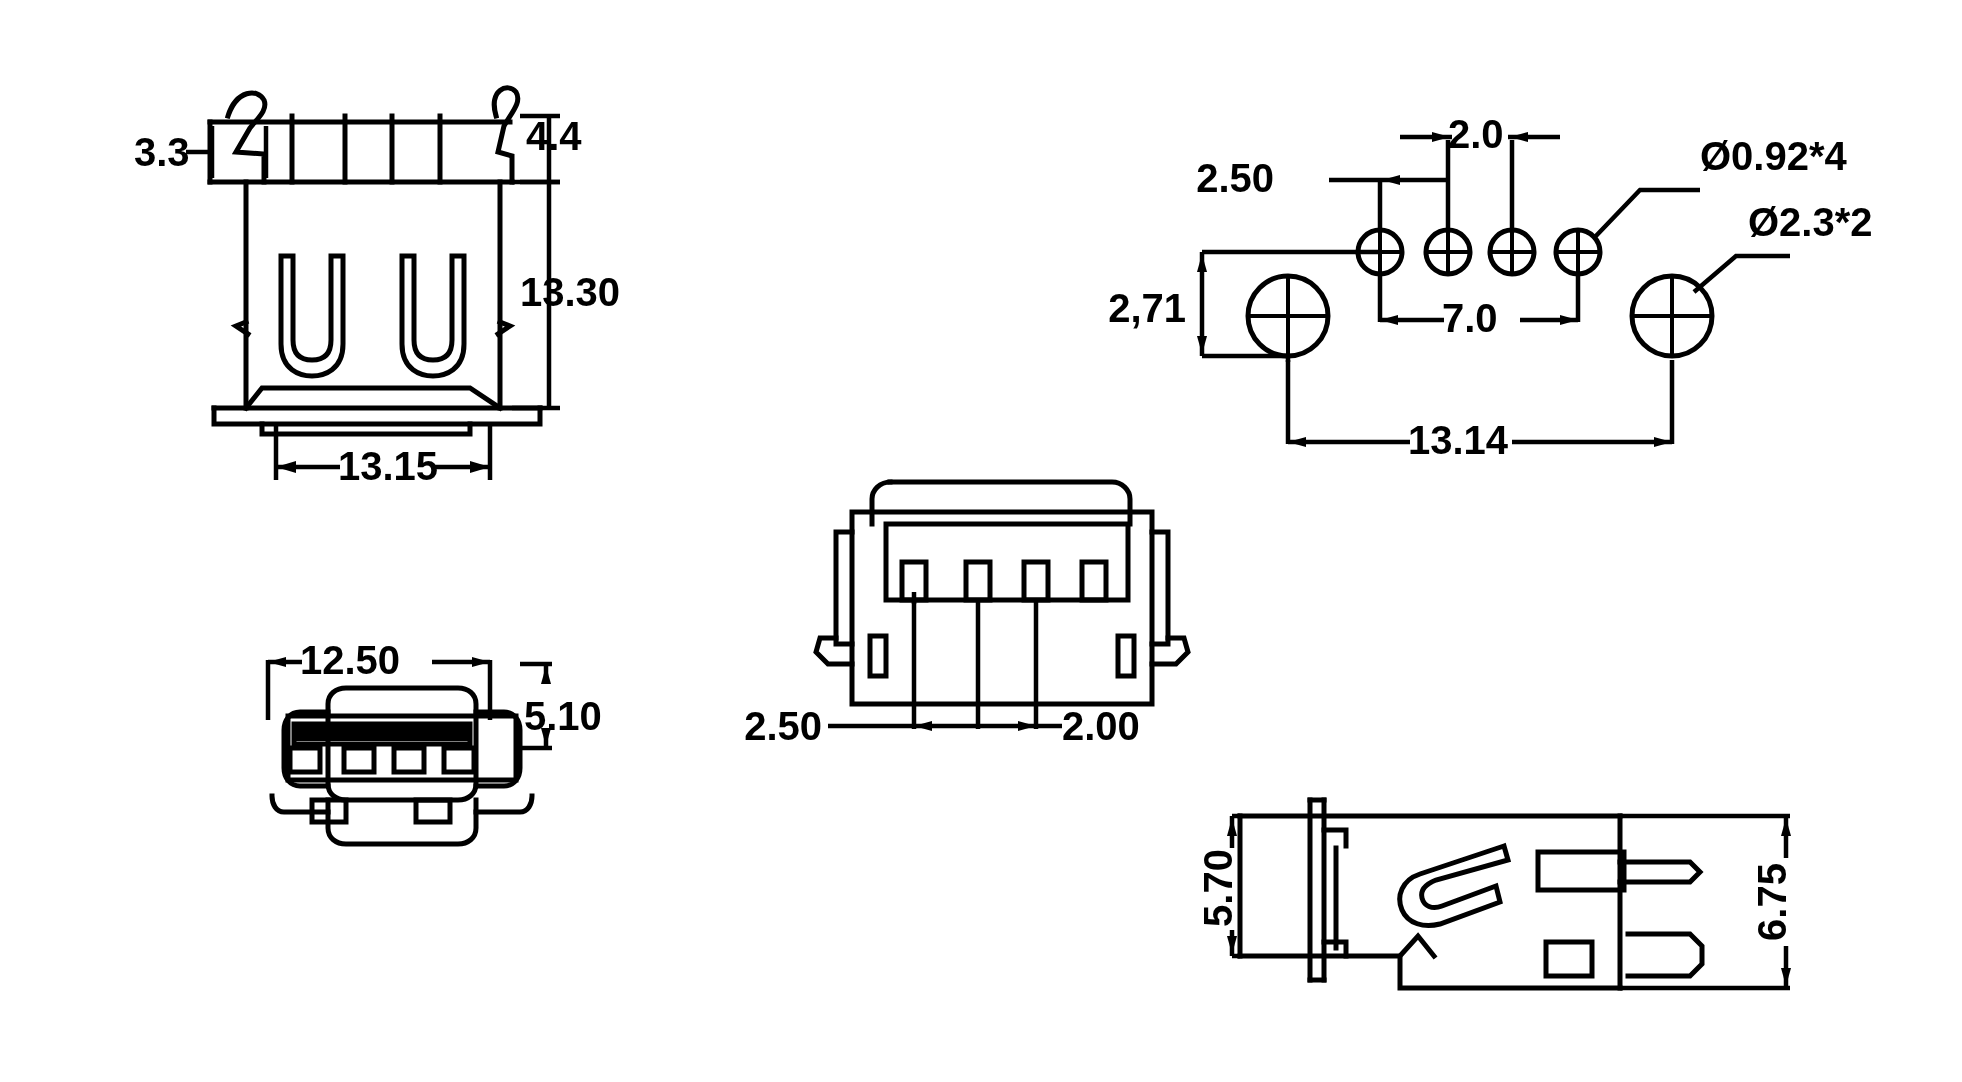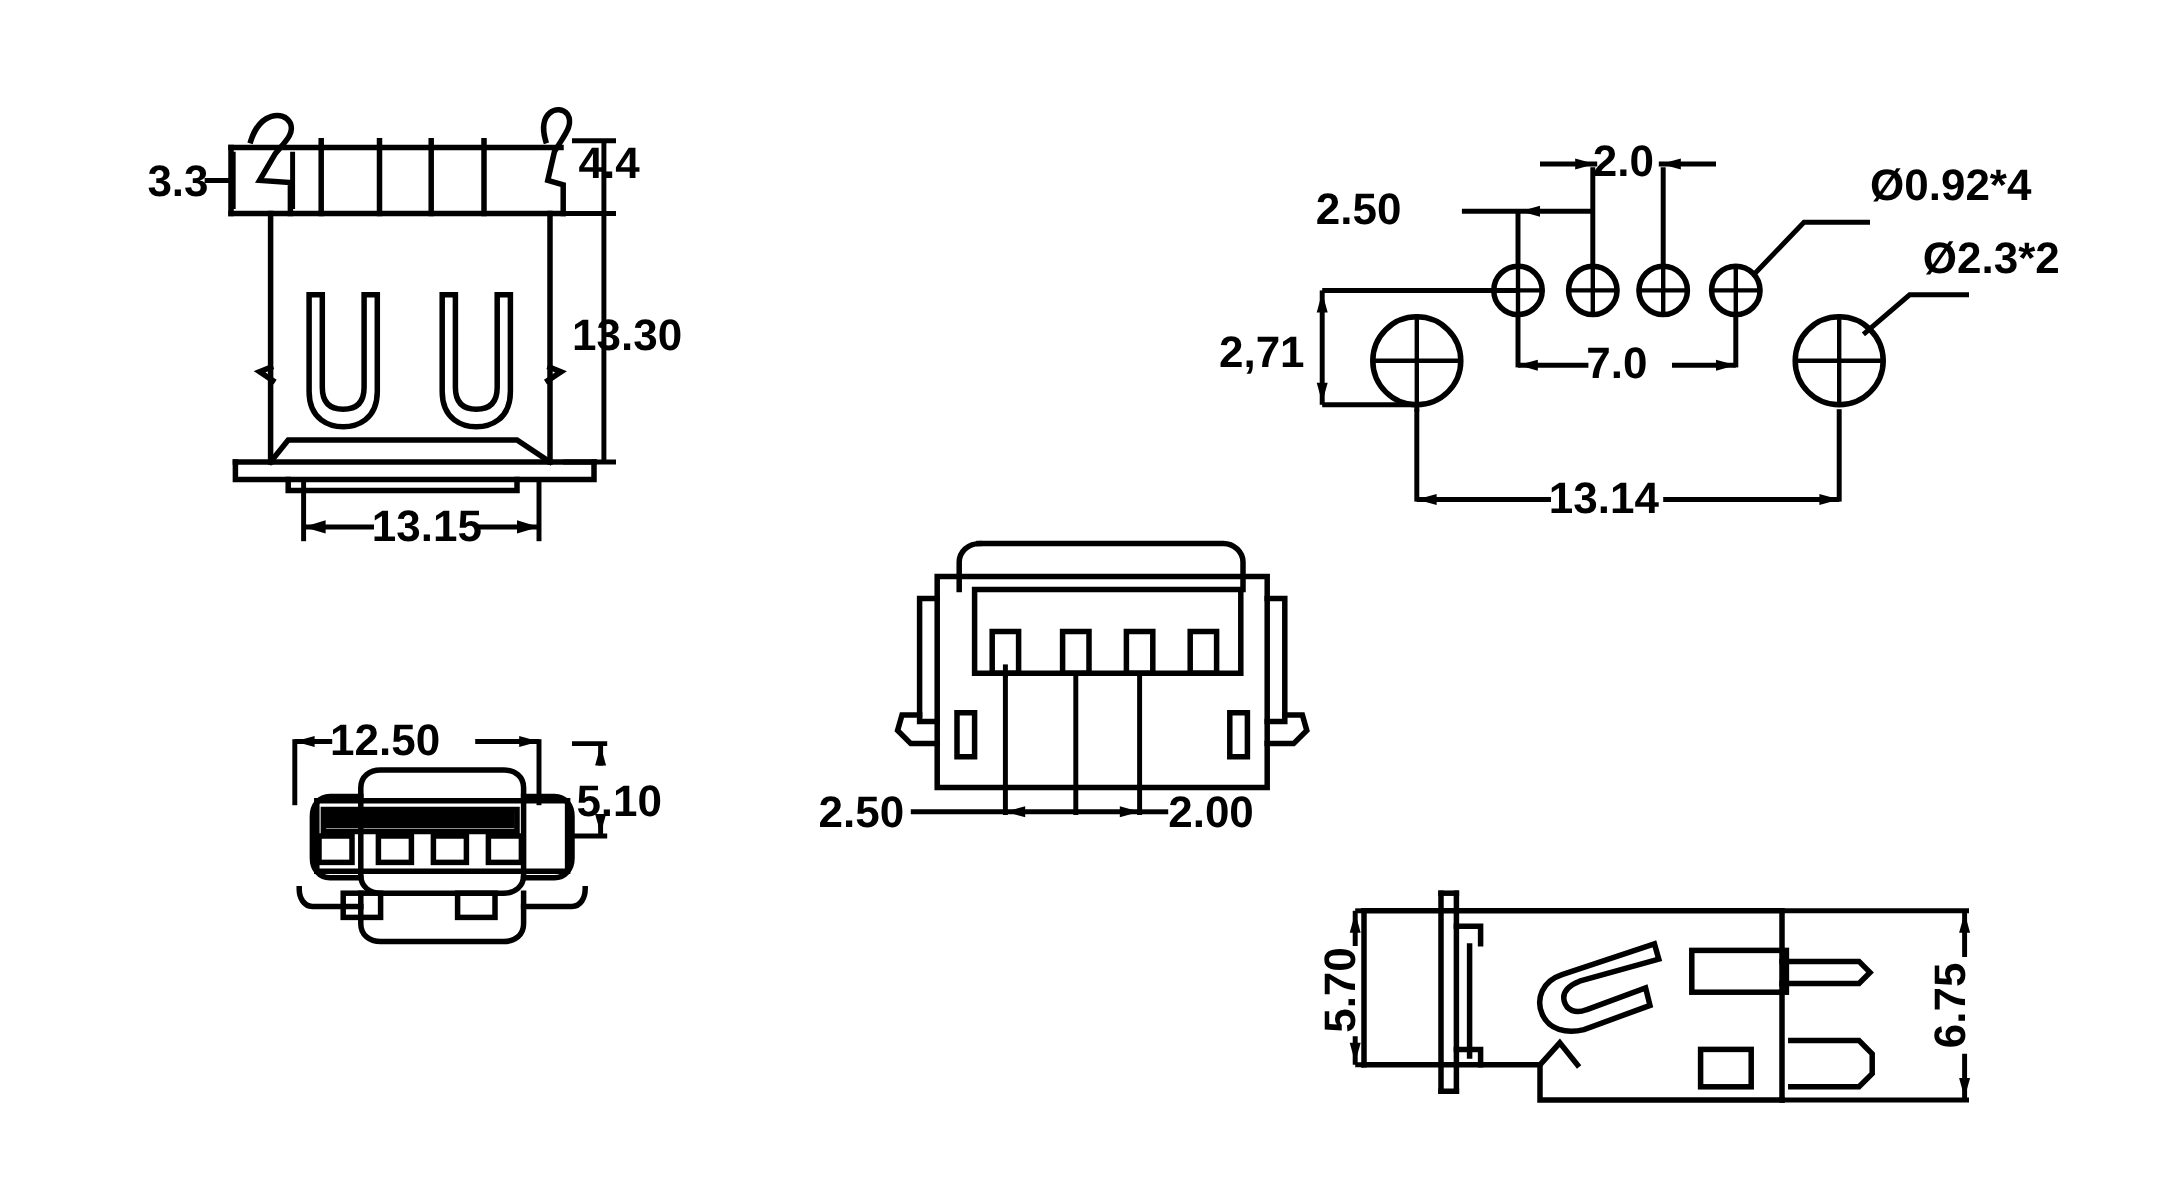--- a/index.html
+++ b/index.html
@@ -10,21 +10,21 @@
   body {
     width: 1962px;
     height: 1082px;
     font-family: "Liberation Sans", sans-serif;
     overflow: hidden;
     position: relative;
   }
   #drawing-root {
     position: absolute;
     left: 0;
-    top: 16px;
+    top: 4px;
     width: 1962px;
     height: 764px;
   }
   svg.sheet {
     display: block;
     width: 1962px;
     height: 1082px;
     background: #ffffff;
   }
   .ln {

